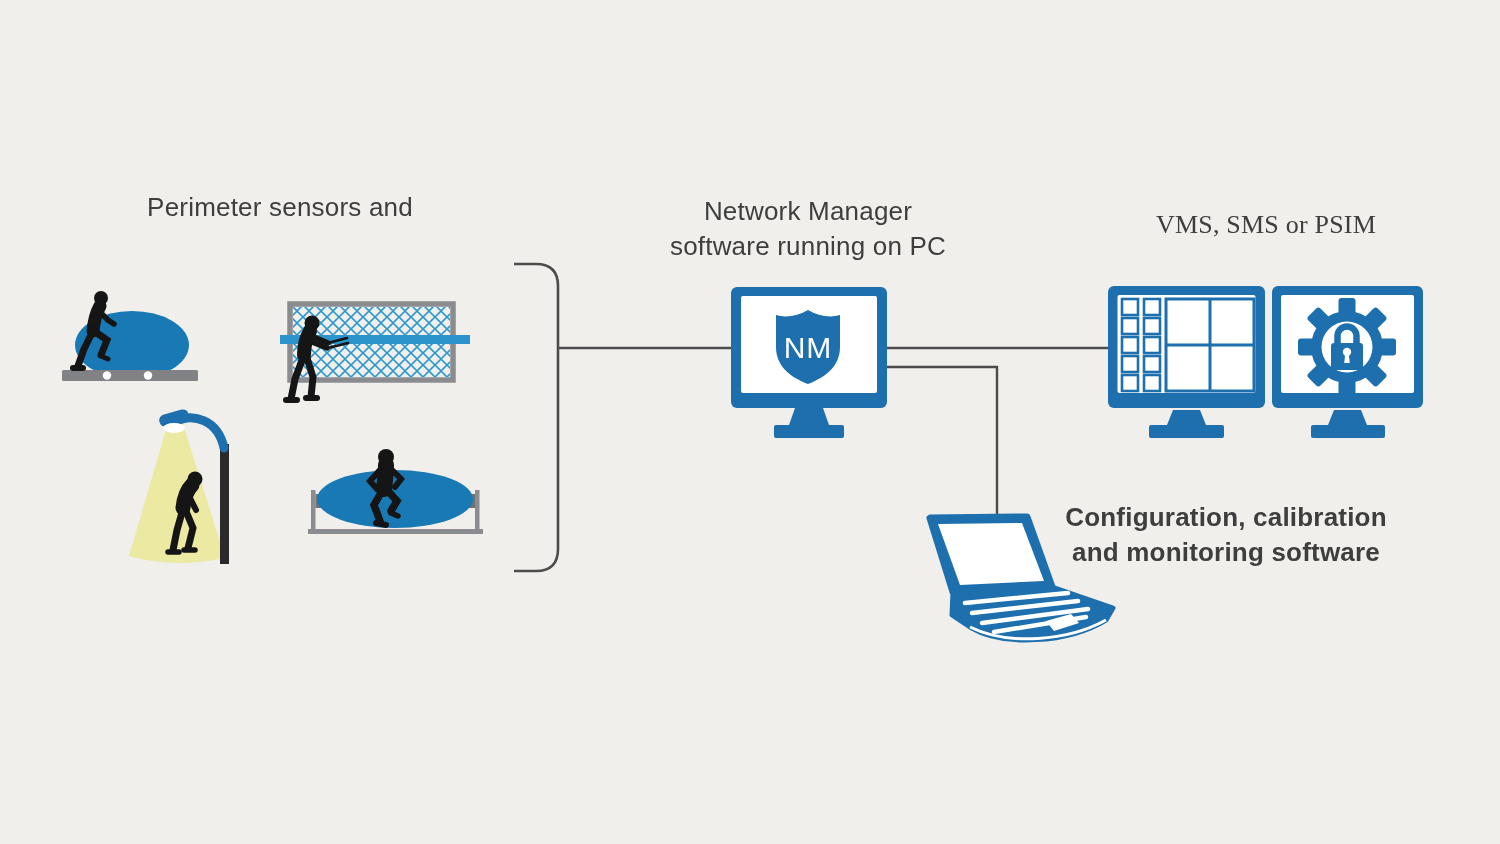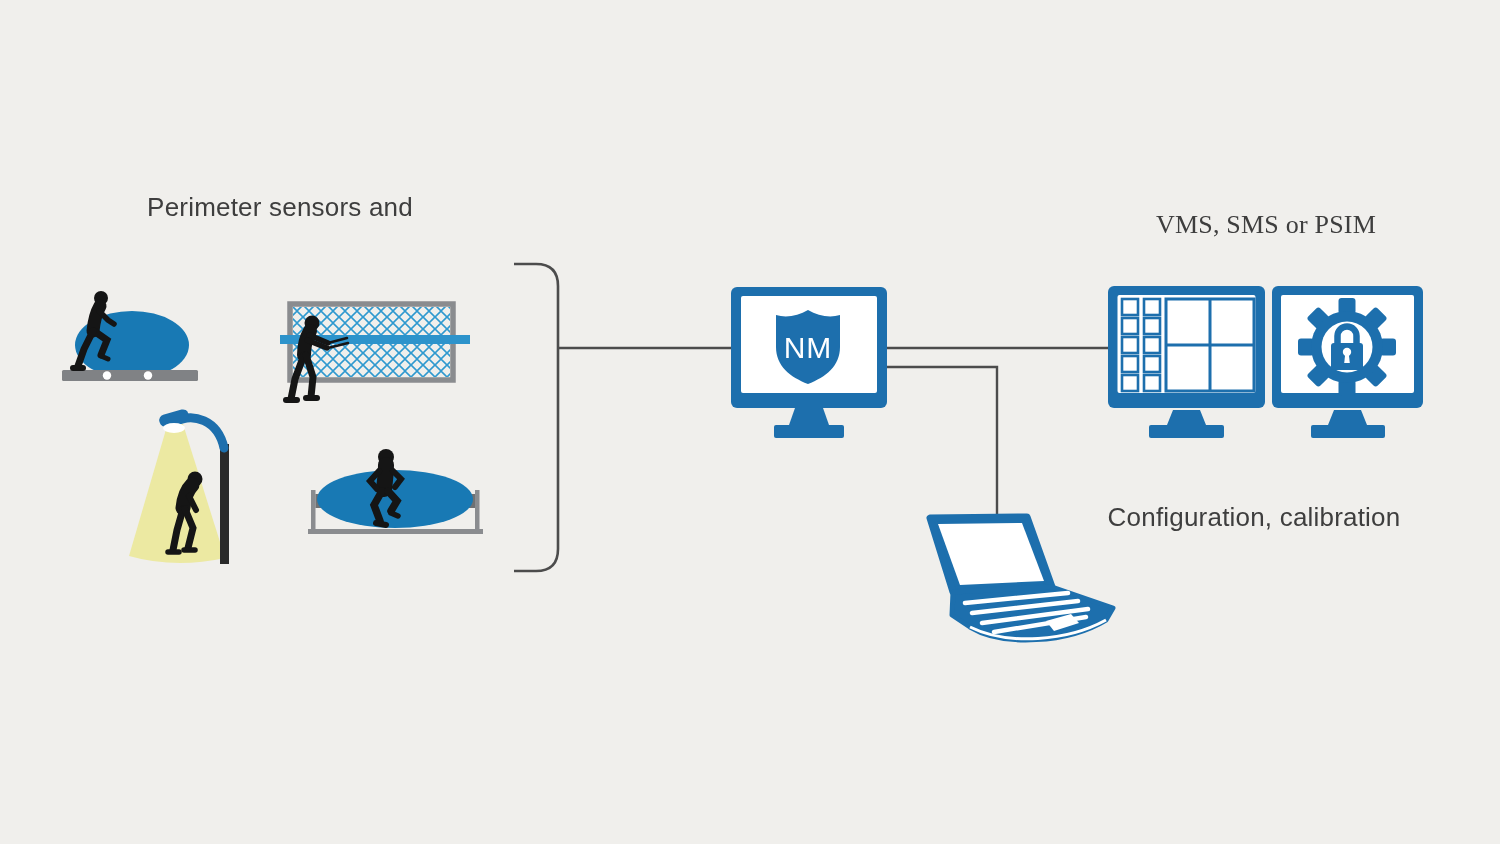--- a/index.html
+++ b/index.html
@@ -21,27 +21,32 @@
     <path d="M514 264 L536 264 Q558 264 558 286 L558 549 Q558 571 536 571 L514 571" fill="none" stroke="#4c4c4c" stroke-width="2.6"></path>
     <path d="M558 348 H 733" fill="none" stroke="#4c4c4c" stroke-width="2.4"></path>
     <path d="M885 348 H 1110" fill="none" stroke="#4c4c4c" stroke-width="2.4"></path>
     <path d="M885 367 H 997 V 516" fill="none" stroke="#4c4c4c" stroke-width="2.4"></path>
   </svg>
 
   <div class="title" style="left:105px;top:190px;width:350px;text-align:center;">
     <div>Perimeter sensors and</div>
   </div>
 
+  <div class="title" style="left:648px;top:194px;width:320px;">
+    <div>Network Manager</div>
+    <div>software running on PC</div>
+  </div>
 
   <div class="title" style="left:1106px;top:207px;width:320px;font-family:Liberation Serif, serif;">
     <div>VMS, SMS or PSIM</div>
   </div>
 
-  <div class="title" style="left:1084px;top:500px;width:340px;">
+  <div class="title" style="left:1056px;top:500px;width:340px;font-weight:bold;">
     <div>Configuration, calibration</div>
+    <div>and monitoring software</div>
   </div>
 
   <svg class="abs" style="left:55px;top:283px" width="150" height="105" viewBox="0 0 150 105">
     <ellipse cx="77" cy="62" rx="57" ry="34" fill="#1879b4"></ellipse>
     <rect x="7" y="87" width="136" height="11" rx="1.5" fill="#808285"></rect>
     <circle cx="52" cy="92.5" r="4.2" fill="#ffffff"></circle>
     <circle cx="93" cy="92.5" r="4.2" fill="#ffffff"></circle>
     <g stroke="#151515" fill="#151515" stroke-linecap="round">
       <circle cx="46" cy="15" r="7" stroke="none"></circle>
       <path d="M45 23 C41 30 39 38 38 48" stroke-width="13" fill="none"></path>

